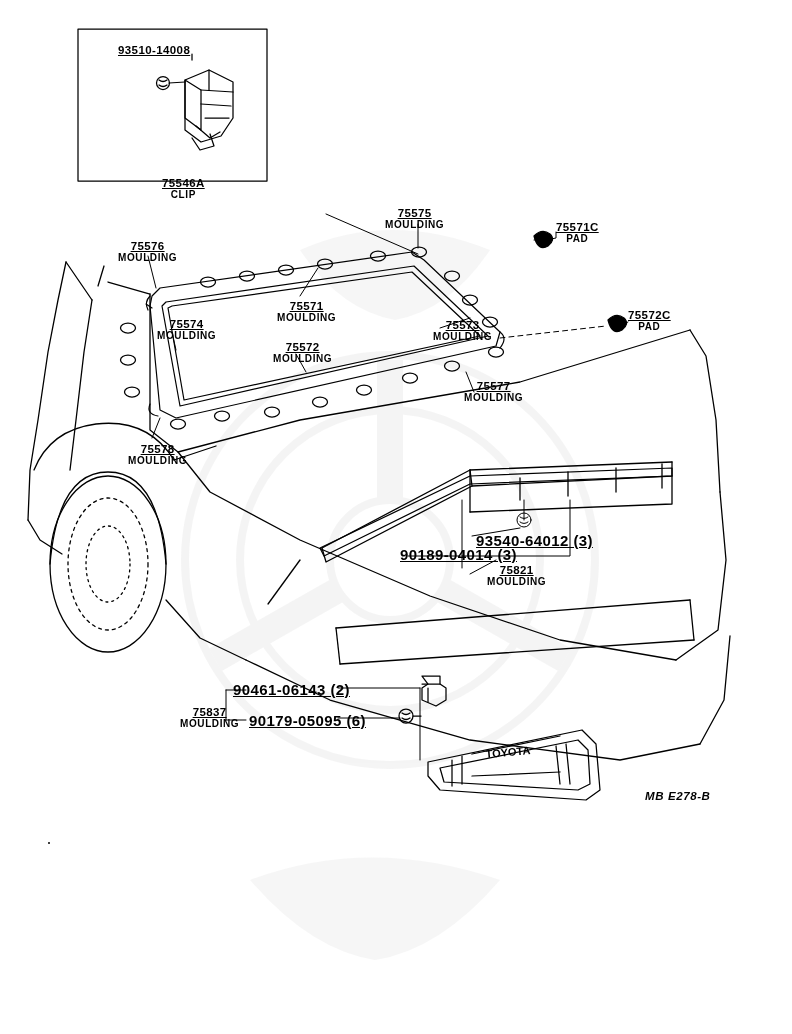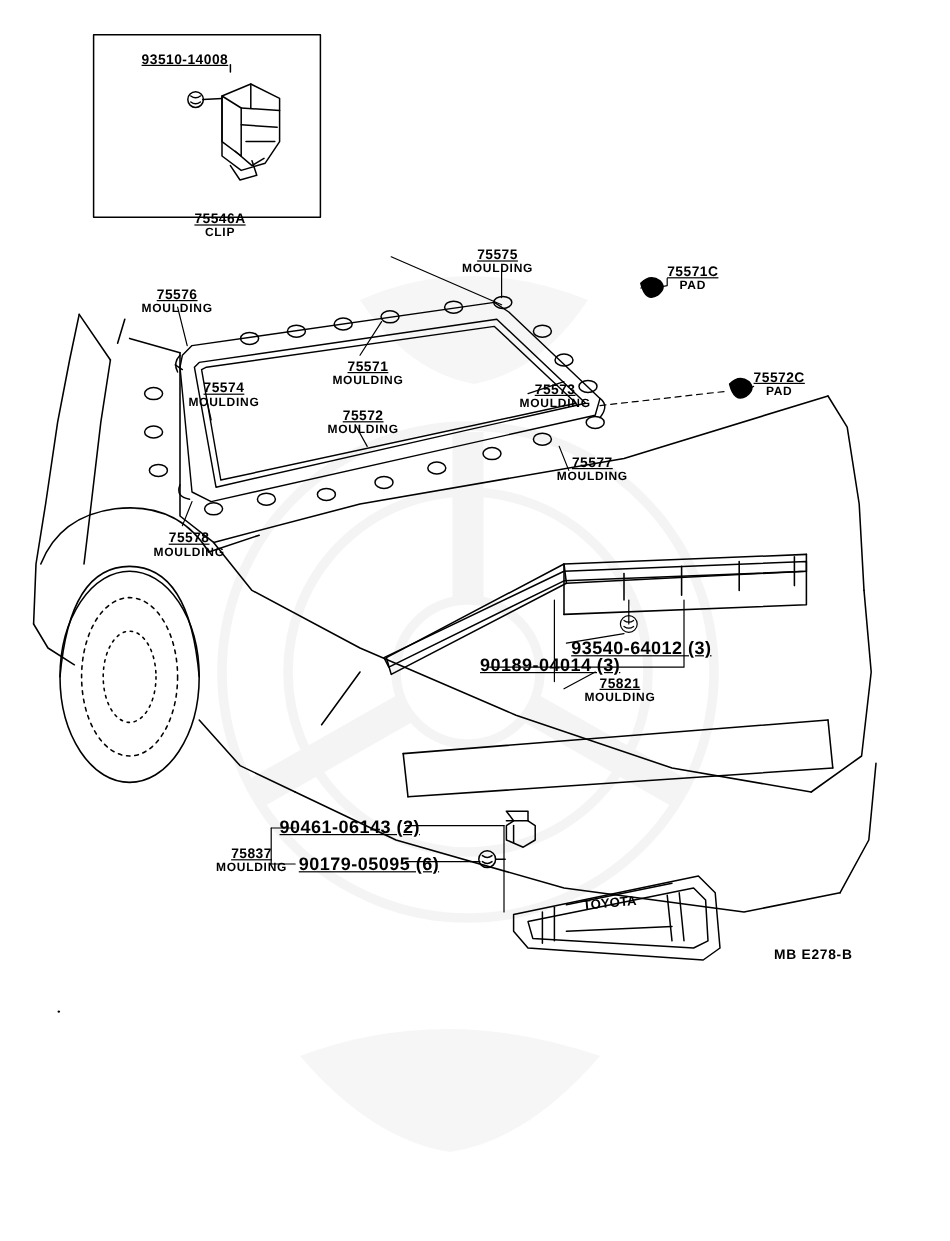--- a/index.html
+++ b/index.html
@@ -47,20 +47,21 @@
     font-weight: bold;
     letter-spacing: 0.6px;
     margin-top: 0px;
   }
   .label.small .num { font-size: 15px; }
   .footer-code {
     position: absolute;
     font-size: 11.5px;
     font-weight: bold;
     letter-spacing: 0.6px;
+    font-style: italic;
   }
   .tiny-dot {
     position: absolute;
     width: 2px; height: 2px;
     background: #000;
     border-radius: 50%;
   }
 </style>
 </head>
 <body>

